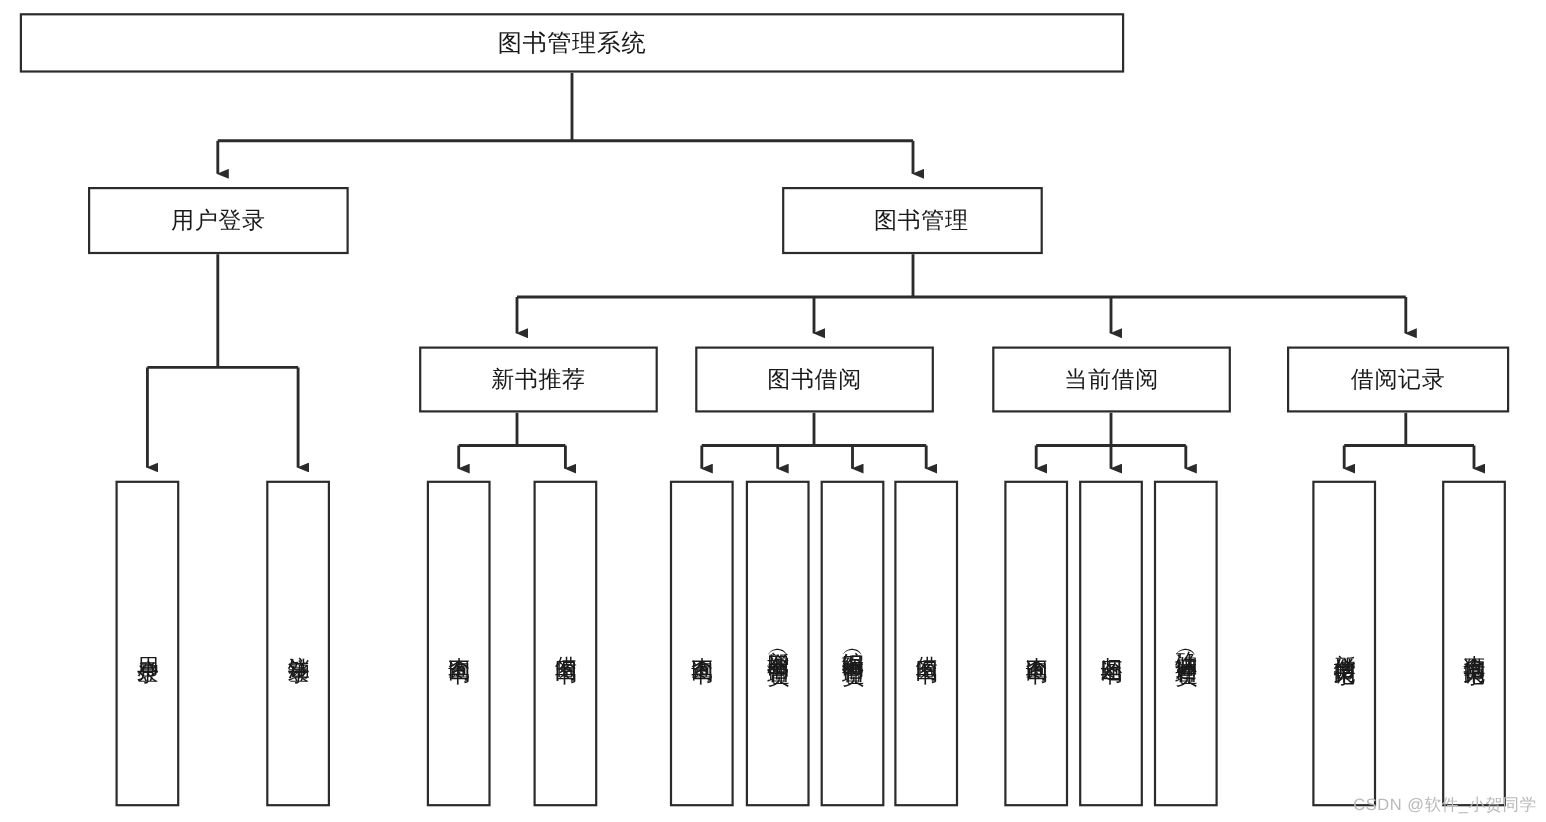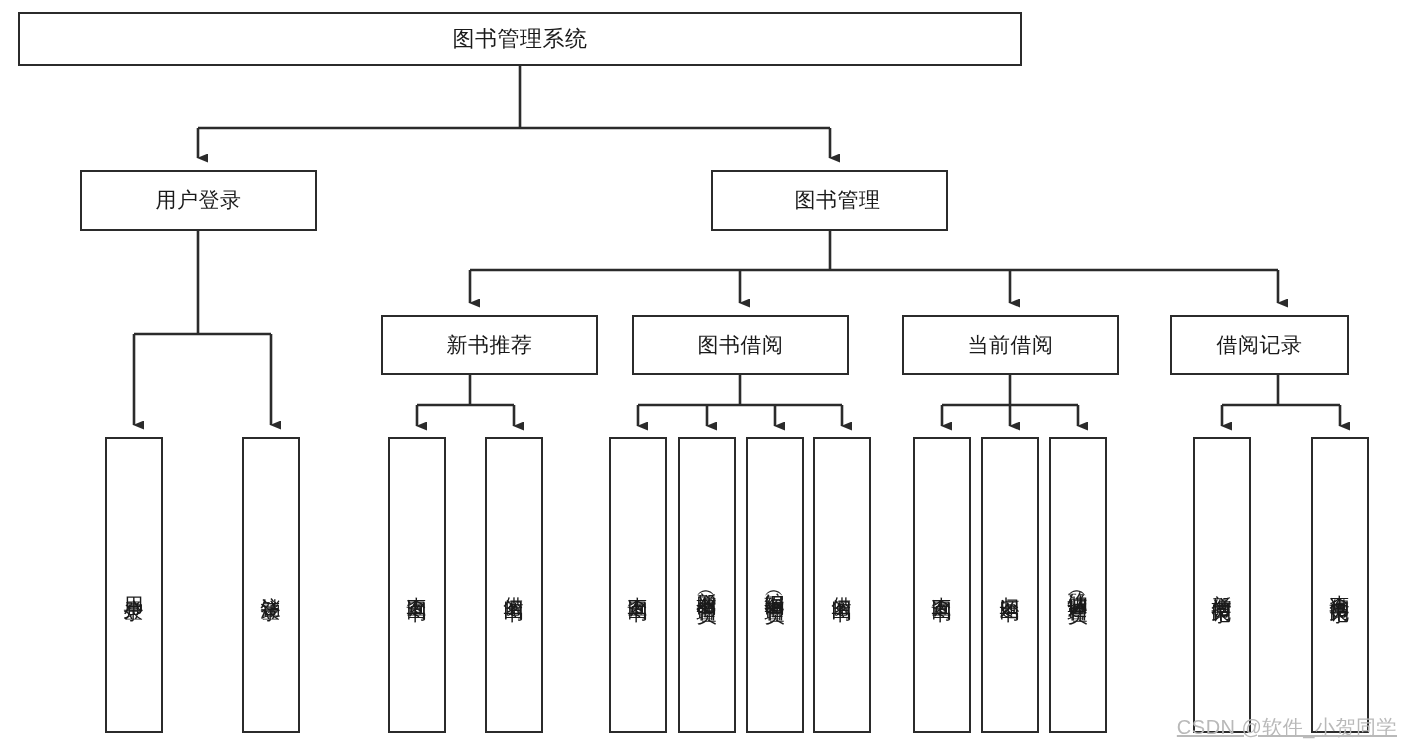--- a/index.html
+++ b/index.html
@@ -61,26 +61,25 @@
     text-orientation: upright;
     font-size: 20px;
     letter-spacing: 2px;
     line-height: 1.1;
     white-space: nowrap;
   }
   #watermark {
     position: absolute;
     right: 8px;
     bottom: 6px;
-    font-size: 20px;
+    font-size: 15px;
     color: #b9b9b9;
     letter-spacing: 0.5px;
     white-space: nowrap;
     user-select: none;
-    text-decoration: underline;
   }
 </style>
 </head>
 <body>
 
 <div id="diagram-root">
 
   <svg id="connector-layer" viewBox="0 0 1405 747" width="1405" height="747" xmlns="http://www.w3.org/2000/svg">
     <defs>
       <marker id="arrowhead" markerWidth="9" markerHeight="11" refX="4.5" refY="10" orient="auto" markerUnits="userSpaceOnUse">
@@ -144,21 +143,21 @@
 
   <div class="node horizontal" style="left:361px; top:315px; width:217px; height:60px;margin-left:20px;">
     <span class="node-label">新书推荐</span>
   </div>
   <div class="node horizontal" style="left:902px; top:315px; width:217px; height:60px;">
     <span class="node-label">当前借阅</span>
   </div>
   <div class="node horizontal" style="left:632px; top:315px; width:217px; height:60px;">
     <span class="node-label">图书借阅</span>
   </div>
-  <div class="node horizontal" style="left:1170px; top:315px; width:179px; height:60px;">
+  <div class="node horizontal" style="left:1170px; top:315px; width:202px; height:60px;">
     <span class="node-label">借阅记录</span>
   </div>
 
   <div class="node vertical" style="left:105px; top:437px; width:58px; height:296px;">
     <span class="node-label">用户登录</span>
   </div>
   <div class="node vertical" style="left:242px; top:437px; width:58px; height:296px;">
     <span class="node-label">注销登录</span>
   </div>
 

